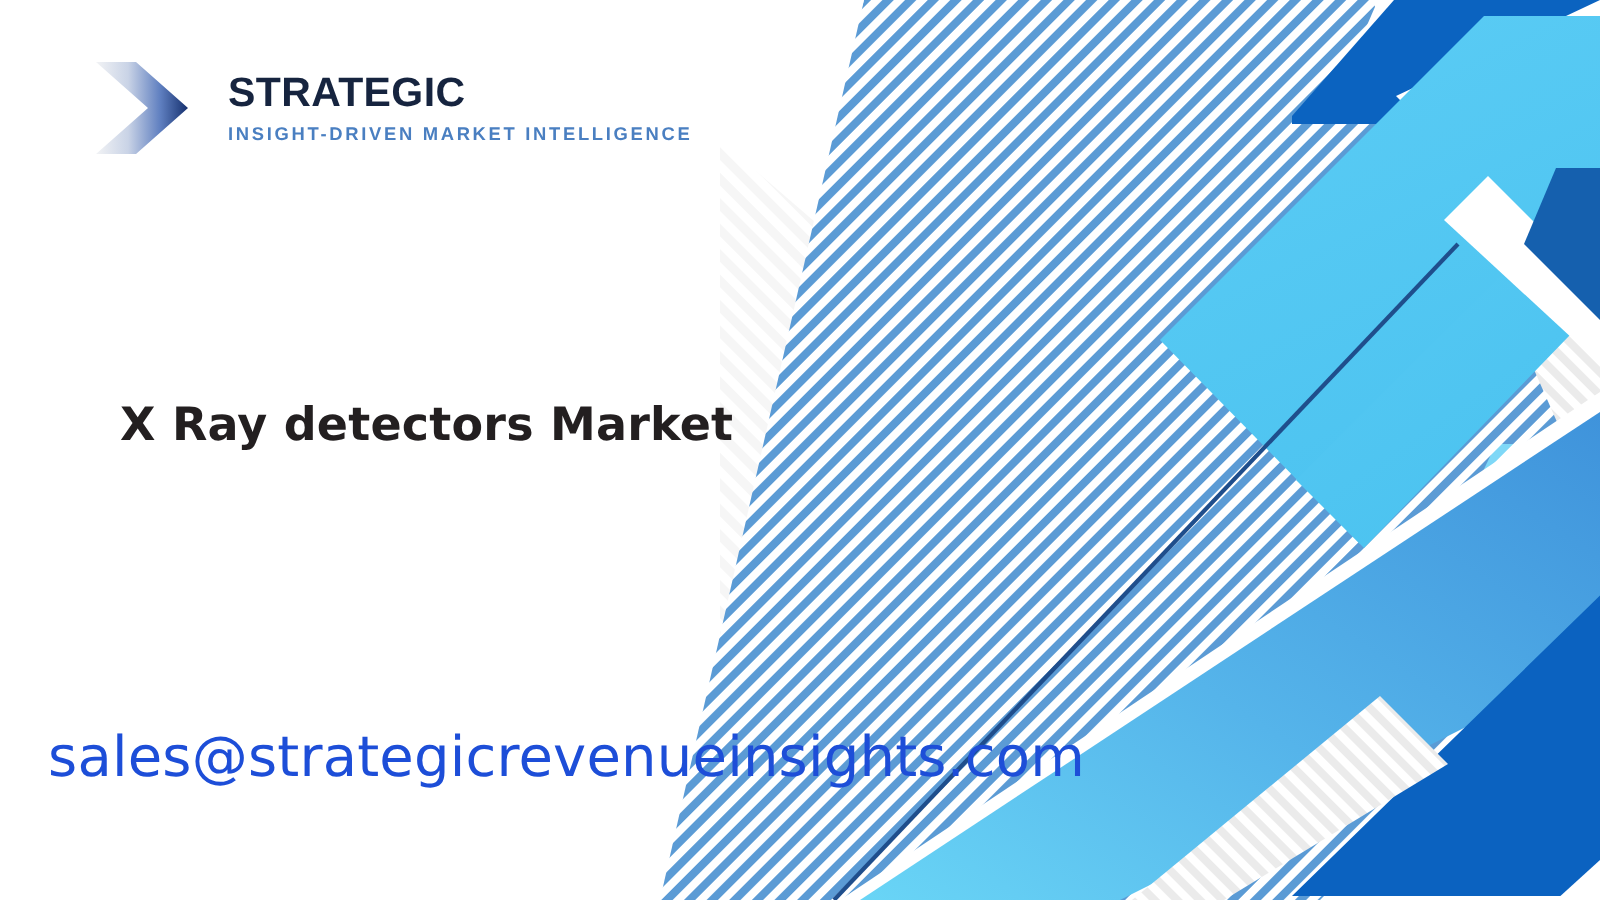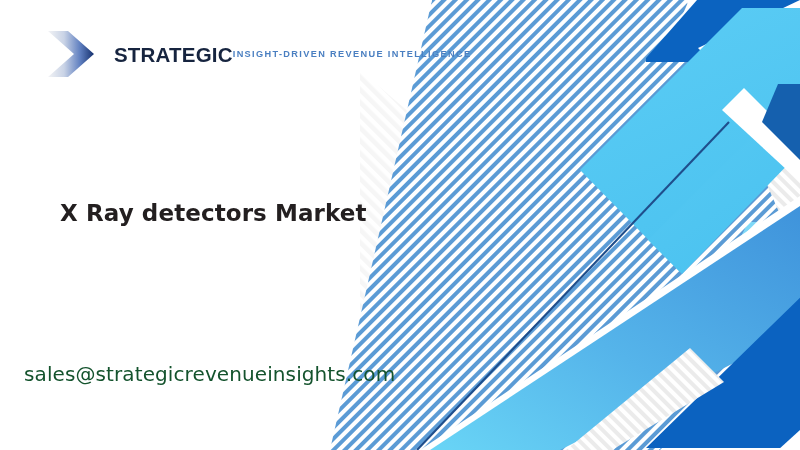--- a/index.html
+++ b/index.html
@@ -37,21 +37,21 @@
     align-items: center;
     gap: 12px;
   }
   #logo-mark {
     width: 56px;
     height: 52px;
     flex: 0 0 auto;
   }
   #logo-words {
     display: flex;
-    flex-direction: row;
+    flex-direction: column;
     justify-content: center;
   }
   .logo-line {
     font-family: "Liberation Sans", sans-serif;
     font-weight: bold;
     font-size: 20.5px;
     line-height: 21px;
     letter-spacing: 0.2px;
     color: #16243f;
     white-space: nowrap;
@@ -78,23 +78,23 @@
     letter-spacing: 0.1px;
     white-space: nowrap;
   }
 
   
   #contact-email {
     position: absolute;
     left: 24px;
     top: 362px;
     font-family: "DejaVu Sans", sans-serif;
-    font-size: 20px;
+    font-size: 28px;
     font-weight: normal;
-    color: #14532d;
+    color: #1d4ed8;
     letter-spacing: 0.1px;
     white-space: nowrap;
   }
 </style>
 </head>
 <body>
 
 <div id="slide">
 
   <svg id="bg-art" viewBox="0 0 800 450" width="800" height="450" xmlns="http://www.w3.org/2000/svg">
@@ -200,21 +200,21 @@
 
     <line x1="729" y1="122" x2="417" y2="450" stroke="#1f4e8c" stroke-width="2.1"></line>
   </svg>
 
   <div id="logo-block">
     <svg id="logo-mark" viewBox="0 0 56 52" xmlns="http://www.w3.org/2000/svg">
       <polygon points="2,3 22,3 48,26 22,49 2,49 28,26" fill="url(#chevGrad)"></polygon>
     </svg>
     <div id="logo-words">
       <div class="logo-line">STRATEGIC</div>
-      <div id="logo-tagline">INSIGHT-DRIVEN REVENUE INTELLIGENCE</div>
+      <div id="logo-tagline">INSIGHT-DRIVEN MARKET INTELLIGENCE</div>
     </div>
   </div>
 
   <div id="report-title">X Ray detectors Market</div>
 
   <div id="contact-email">sales@strategicrevenueinsights.com</div>
 
 </div>
 
 </body></html>

